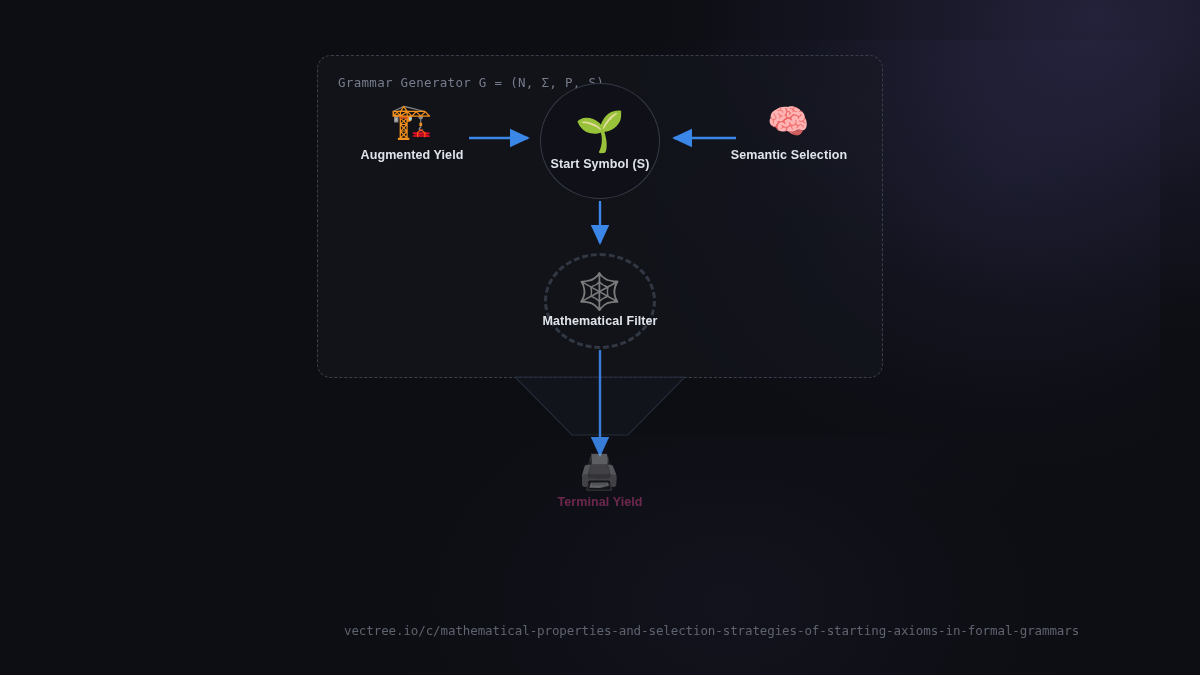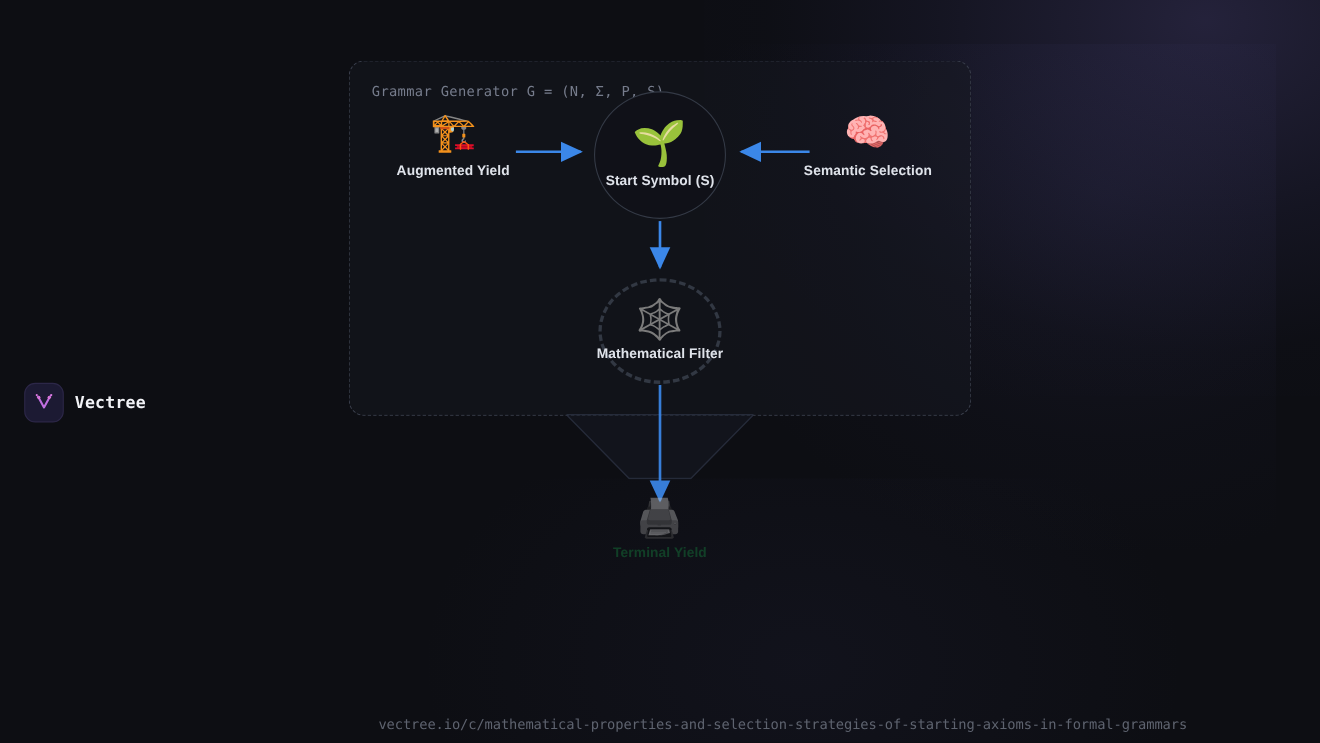--- a/index.html
+++ b/index.html
@@ -172,21 +172,21 @@
     left: 540px;
     top: 455px;
     width: 120px;
     opacity: 0.42;
   }
   #node-terminal .node-icon {
     font-size: 34px;
     margin-bottom: 6px;
     filter: grayscale(1) brightness(0.85);
   }
-  #node-terminal .node-label { color: #15803d; text-align: center; }
+  #node-terminal .node-label { color: #ec4899; text-align: center; }
 
   
   #connectors {
     position: absolute;
     left: 0; top: 0;
     width: 1200px;
     height: 675px;
     pointer-events: none;
   }
 
@@ -234,21 +234,20 @@
   #footer-url {
     position: absolute;
     left: 344px;
     top: 623px;
     font-family: "DejaVu Sans Mono", "Liberation Mono", monospace;
     font-size: 12.5px;
     color: #5e6personally;
     color: #5e636f;
     letter-spacing: -0.1px;
     white-space: nowrap;
-    margin-top: 28px;
   }
 </style>
 </head>
 <body>
 
 <div id="bg-glow-right"></div>
 <div id="bg-glow-mid"></div>
 <div id="bg-glow-bottom"></div>
 
 <div id="diagram-stage">
@@ -308,30 +307,15 @@
   </div>
 
   <div class="node" id="node-terminal">
     <div class="node-icon">🖨️</div>
     <div class="node-label">Terminal Yield</div>
   </div>
 
 </div>
 
 <div id="brand-block">
-  <div id="brand-row">
-    <div id="brand-logo">
-      <svg width="20" height="20" viewBox="0 0 20 20" aria-hidden="true">
-        <path d="M5.2 5.6 L10 14.4 L14.8 5.6" fill="none" stroke="#c06ee0" stroke-width="1.9" stroke-linecap="round" stroke-linejoin="round"></path>
-        <circle cx="5.2" cy="5.2" r="1.5" fill="#e87bd4"></circle>
-        <circle cx="14.8" cy="5.2" r="1.5" fill="#e87bd4"></circle>
-        <path d="M5.2 5.2 L3.6 3.4" stroke="#c06ee0" stroke-width="1.3" stroke-linecap="round"></path>
-        <path d="M14.8 5.2 L16.4 3.4" stroke="#c06ee0" stroke-width="1.3" stroke-linecap="round"></path>
-        <circle cx="3.4" cy="3.2" r="1.0" fill="#d munch"></circle>
-        <circle cx="3.4" cy="3.2" r="1.0" fill="#d879e0"></circle>
-        <circle cx="16.6" cy="3.2" r="1.0" fill="#d879e0"></circle>
-      </svg>
-    </div>
-    <div id="brand-name">Vectree</div>
-  </div>
 </div>
 
 <div id="footer-url">vectree.io/c/mathematical-properties-and-selection-strategies-of-starting-axioms-in-formal-grammars</div>
 
 </body></html>

